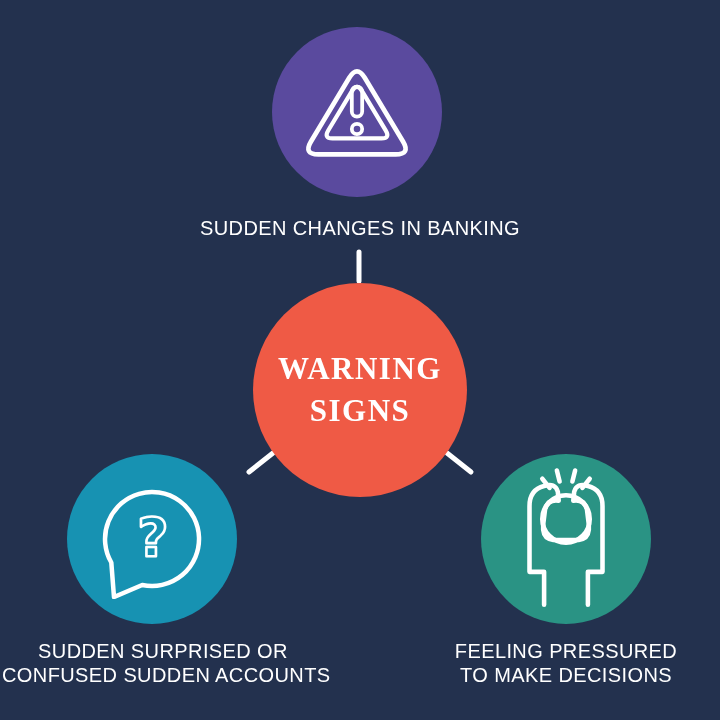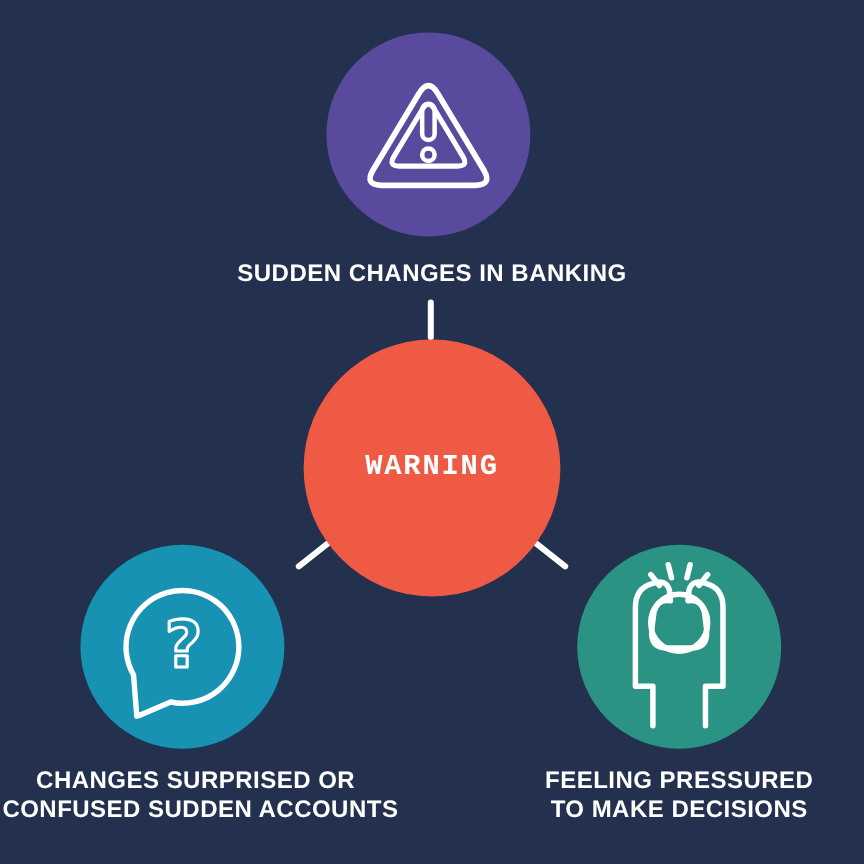--- a/index.html
+++ b/index.html
@@ -14,25 +14,25 @@
     display:flex;align-items:center;justify-content:center;
   }
   .node-banking{left:272px;top:27px;background:#5a4a9e;}
   .node-surprised{left:67px;top:454px;background:#1792b2;}
   .node-pressured{left:481px;top:454px;background:#2a9384;}
   .center-circle{
     position:absolute;left:253px;top:283px;width:214px;height:214px;border-radius:50%;
     background:#ef5a45;display:flex;flex-direction:column;align-items:center;justify-content:center;
   }
   .center-title{
-    color:#ffffff;font-family:Liberation Mono, monospace;font-weight:bold;
-    font-size:24px;line-height:42px;letter-spacing:1.5px;text-align:center;
+    color:#ffffff;font-family:Liberation Serif, serif;font-weight:bold;
+    font-size:31px;line-height:42px;letter-spacing:1.5px;text-align:center;
   }
   .node-label{
-    position:absolute;color:#ffffff;font-weight:bold;font-size:20px;line-height:24px;
+    position:absolute;color:#ffffff;font-weight:normal;font-size:20px;line-height:24px;
     letter-spacing:0.4px;text-align:center;white-space:nowrap;
   }
   .label-banking{left:0;width:720px;top:216px;}
   .label-surprised{left:2px;width:322px;top:639px;}
   .label-pressured{left:406px;width:320px;top:639px;}
   .icon-svg{display:block;}
 </style>
 </head>
 <body>
 
@@ -50,20 +50,21 @@
         <path stroke-width="5" d="M -8.2,-36.3 Q 0,-50 8.2,-36.3 L 48.8,31.3 Q 57,45 41,45 L -41,45 Q -57,45 -48.8,31.3 Z"></path>
         <path stroke-width="4.5" d="M -5.2,-22.4 Q 0,-31 5.2,-22.4 L 30.4,19.4 Q 35.5,28 26,28 L -26,28 Q -35.5,28 -30.4,19.4 Z"></path>
         <rect stroke-width="4" x="-5.5" y="-27" width="11" height="32" rx="5.5"></rect>
         <circle stroke-width="4" cx="0" cy="18" r="5.5"></circle>
       </g>
     </svg>
   </div>
 
   <div class="center-circle" style="background: rgb(239, 90, 69);">
     <div class="center-title">WARNING</div>
+    <div class="center-title">SIGNS</div>
   </div>
 
   <div class="node node-surprised" style="background: rgb(23, 146, 178);">
     <svg class="icon-svg" width="120" height="120" viewBox="-60 -60 120 120" xmlns="http://www.w3.org/2000/svg">
       <g fill="none" stroke="#ffffff" stroke-linejoin="round" stroke-linecap="round">
         <path stroke-width="4.5" d="M -40.7,23.5 A 47 47 0 1 1 -9.8,46 L -38,58 Z"></path>
         <text x="1" y="17" text-anchor="middle" stroke-width="2.6" font-family="DejaVu Sans, sans-serif" font-weight="bold" font-size="54">?</text>
       </g>
     </svg>
   </div>
@@ -77,21 +78,21 @@
         <path d="M60,5 L63,17"></path>
         <path d="M80,5 L77,17"></path>
         <path d="M96,14 L88,24"></path>
       </g>
     </svg>
   </div>
 
   <div class="node-label label-banking">SUDDEN CHANGES IN BANKING</div>
 
   <div class="node-label label-surprised">
-    <div>CHANGES SURPRISED OR</div>
+    <div>SUDDEN SURPRISED OR</div>
     <div>CONFUSED SUDDEN ACCOUNTS</div>
   </div>
 
   <div class="node-label label-pressured">
     <div>FEELING PRESSURED</div>
     <div>TO MAKE DECISIONS</div>
   </div>
 
 </div>
 

